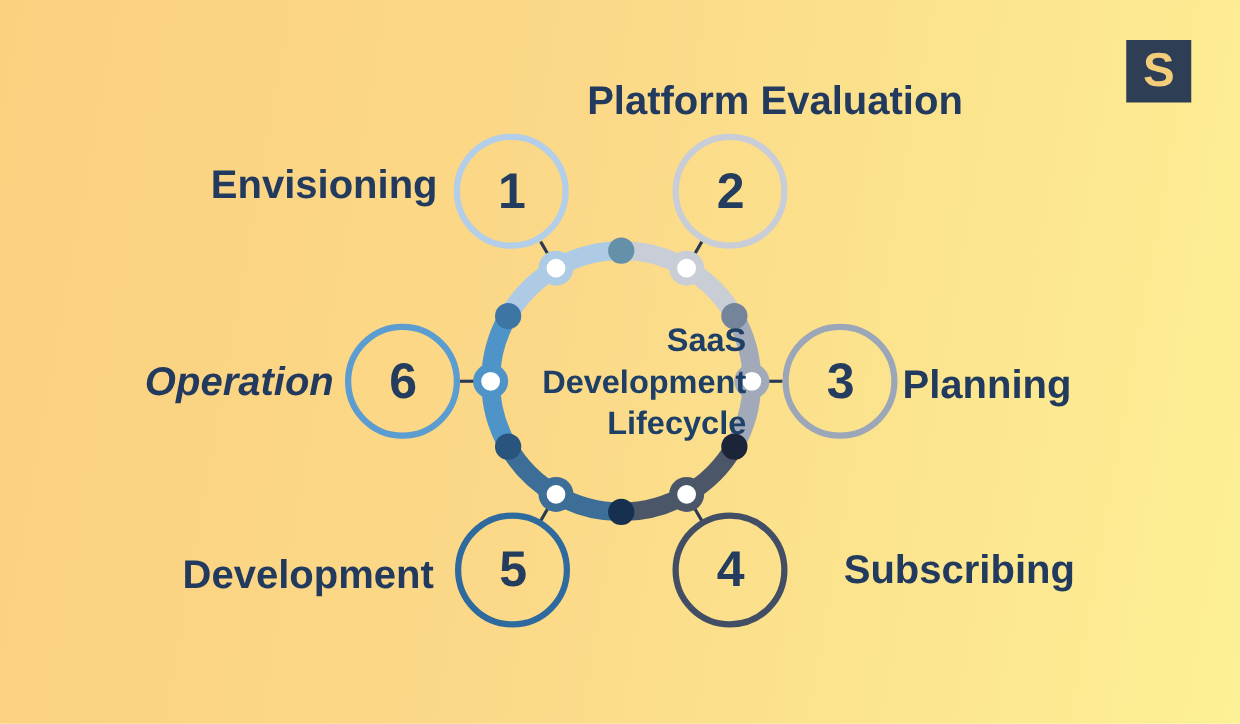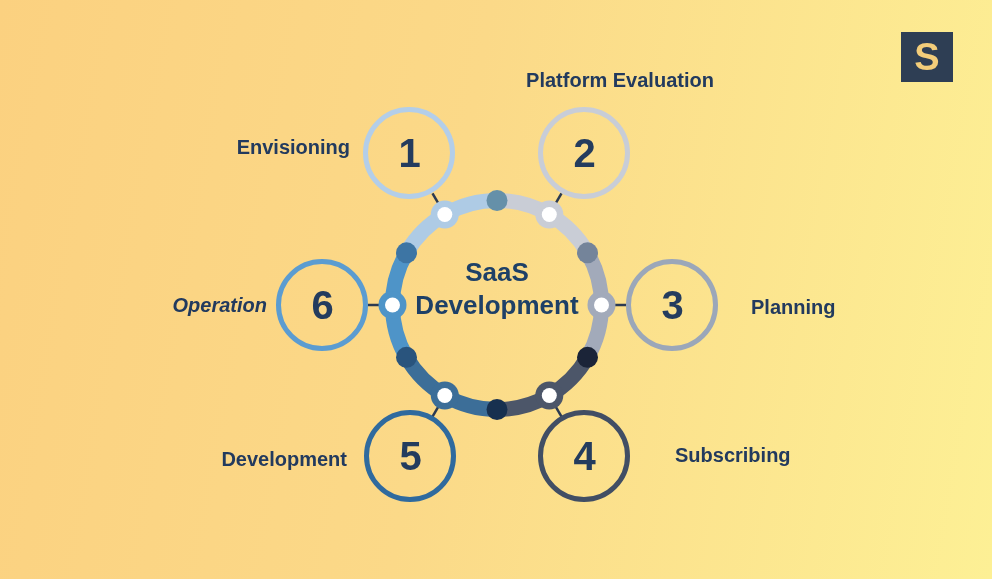--- a/index.html
+++ b/index.html
@@ -9,38 +9,38 @@
     background:linear-gradient(100deg,#fbd180 0%,#fbd988 45%,#fdf095 100%);
   }
   .ring-svg { position:absolute; left:0; top:0; }
   .num-circle {
     position:absolute; width:92px; height:92px; box-sizing:border-box;
     border:5px solid #888; border-radius:50%;
     display:flex; align-items:center; justify-content:center;
   }
   .num { font-size:40px; font-weight:bold; letter-spacing:-1px; }
   .label {
-    position:absolute; font-size:20px; font-weight:bold;
+    position:absolute; font-size:32px; font-weight:bold;
     white-space:nowrap; line-height:36px;
   }
   .label.align-right { text-align:right; }
   .label.align-center { text-align:center; }
   .center-text {
     position:absolute; left:397px; top:256px; width:200px;
-    text-align:center; font-size:26px; font-weight:bold; line-height:33px;
+    text-align:right; font-size:26px; font-weight:bold; line-height:33px;
   }
   .logo {
     position:absolute; left:901px; top:32px; width:52px; height:50px;
     display:flex; align-items:center; justify-content:center;
     font-size:38px; font-weight:bold;
   }
   
   .lbl-1 { right:642px; top:129px; }
   .lbl-2 { left:420px; top:62px; width:400px; }
-  .lbl-3 { left:751px; top:289px; }
+  .lbl-3 { left:722px; top:289px; }
   .lbl-4 { left:648px; top:437px; }
   .lbl-5 { right:645px; top:441px; }
   .lbl-6 { right:725px; top:287px; }
   
   .c-1 { left:363px; top:107px; }
   .c-2 { left:538px; top:107px; }
   .c-3 { left:626px; top:259px; }
   .c-4 { left:538px; top:410px; }
   .c-5 { left:364px; top:410px; }
   .c-6 { left:276px; top:259px; }
@@ -110,19 +110,20 @@
   <div class="label lbl-1 align-right" style="color: rgb(34, 58, 94);">Envisioning</div>
   <div class="label lbl-2 align-center" style="color: rgb(34, 58, 94);">Platform Evaluation</div>
   <div class="label lbl-3" style="color: rgb(34, 58, 94);">Planning</div>
   <div class="label lbl-4" style="color: rgb(34, 58, 94); margin-left: 27px;">Subscribing</div>
   <div class="label lbl-5 align-right" style="color: rgb(34, 58, 94);">Development</div>
   <div class="label lbl-6 align-right" style="color: rgb(34, 58, 94); font-style: italic;">Operation</div>
 
   <div class="center-text" style="color: rgb(30, 64, 103);">
     <div>SaaS</div>
     <div>Development</div>
+    <div>Lifecycle</div>
   </div>
 
   <div class="logo" style="background: rgb(46, 62, 84); color: rgb(243, 205, 122);">
     <span>S</span>
   </div>
 
 </div>
 
 </body></html>

